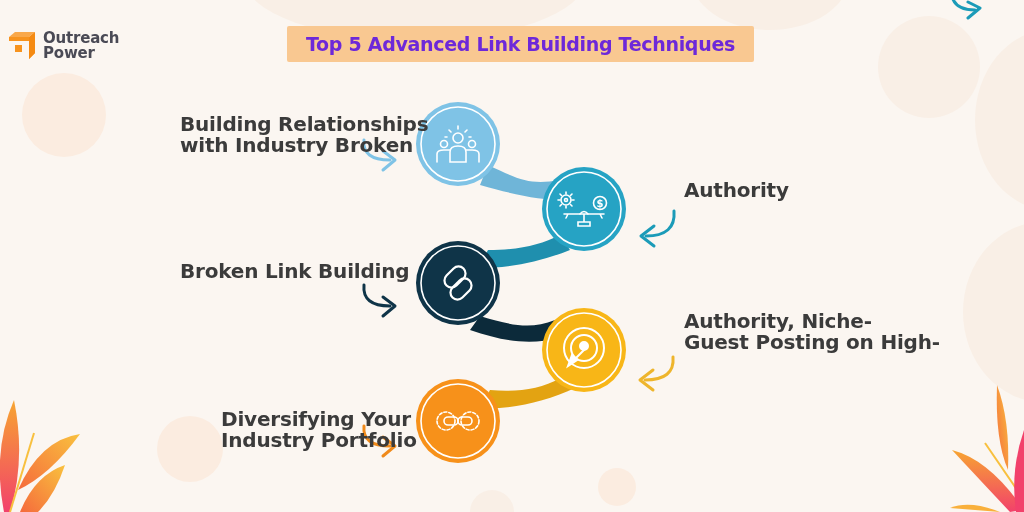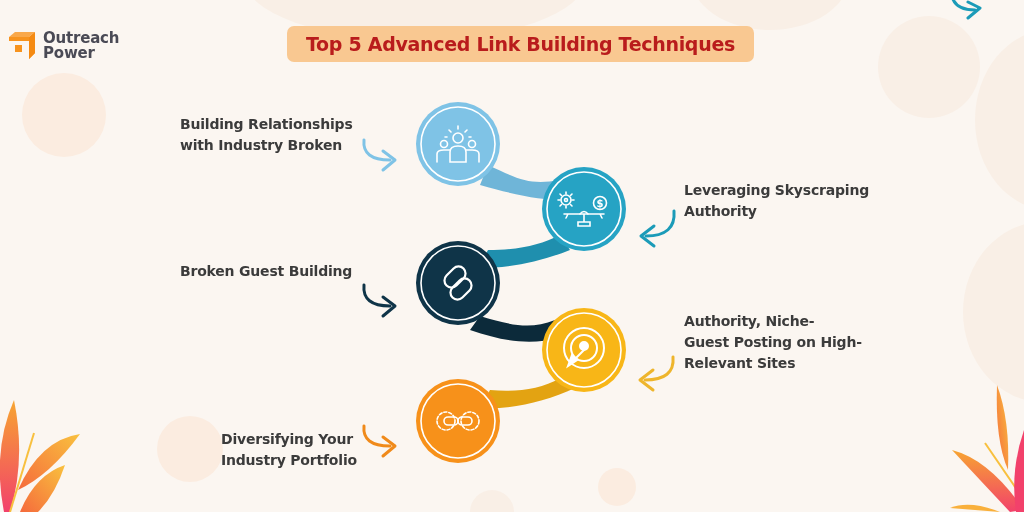--- a/index.html
+++ b/index.html
@@ -12,27 +12,27 @@
     }
     .bg-circle { position: absolute; border-radius: 50%; background: #fbece0; }
     .bg-circle.faint { background: #f9efe6; }
 
     .logo { position: absolute; left: 7px; top: 14px; display: flex; align-items: center; gap: 6px; margin-top: 17px; }
     .logo-mark { width: 30px; height: 30px; position: relative; }
     .logo-text { font-weight: bold; font-size: 15px; line-height: 15px; color: #4a4a55; letter-spacing: -0.2px; }
 
     .title-pill {
       position: absolute; left: 287px; top: 26px; width: 467px; height: 36px;
-      background: #f9c891; border-radius: 7px;
+      background: #f9c891; border-radius: 2px;
       display: flex; align-items: center; justify-content: center;
-      font-weight: bold; font-size: 19px; color: #b91c1c; letter-spacing: -0.3px;
+      font-weight: bold; font-size: 19px; color: #6d28d9; letter-spacing: -0.3px;
     }
 
     .label {
-      position: absolute; font-weight: bold; font-size: 14px; line-height: 21px;
+      position: absolute; font-weight: bold; font-size: 20px; line-height: 21px;
       color: #3b3b3b; letter-spacing: -0.2px;
     }
 
     svg.flow { position: absolute; left: 0; top: 0; }
   </style>
 </head>
 <body>
 
 <div class="bg-circle" style="left:22px;top:73px;width:84px;height:84px;"></div>
 <div class="bg-circle" style="left:157px;top:416px;width:66px;height:66px;"></div>
@@ -183,27 +183,25 @@
     <path d="M1024,430 Q1010,470 1016,512 L1024,512 Z" fill="#f2416b"></path>
     <path d="M950,508 Q970,500 1000,512 Z" fill="#f9b03b"></path>
   </g>
 </svg>
 
 <div class="label" style="left:180px;top:114px;">
   <div>Building Relationships</div>
   <div>with Industry Broken</div>
 </div>
 <div class="label" style="left:684px;top:180px;">
-  <div>Leveraging Skyscraping</div>
   <div>Authority</div>
 </div>
 <div class="label" style="left:180px;top:261px;">
-  <div>Broken Guest Building</div>
+  <div>Broken Link Building</div>
 </div>
 <div class="label" style="left:684px;top:311px;">
   <div>Authority, Niche-</div>
   <div>Guest Posting on High-</div>
-  <div>Relevant Sites</div>
-</div>
-<div class="label" style="left:221px;top:429px;">
+</div>
+<div class="label" style="left:221px;top:409px;">
   <div>Diversifying Your</div>
   <div>Industry Portfolio</div>
 </div>
 
 </body></html>

